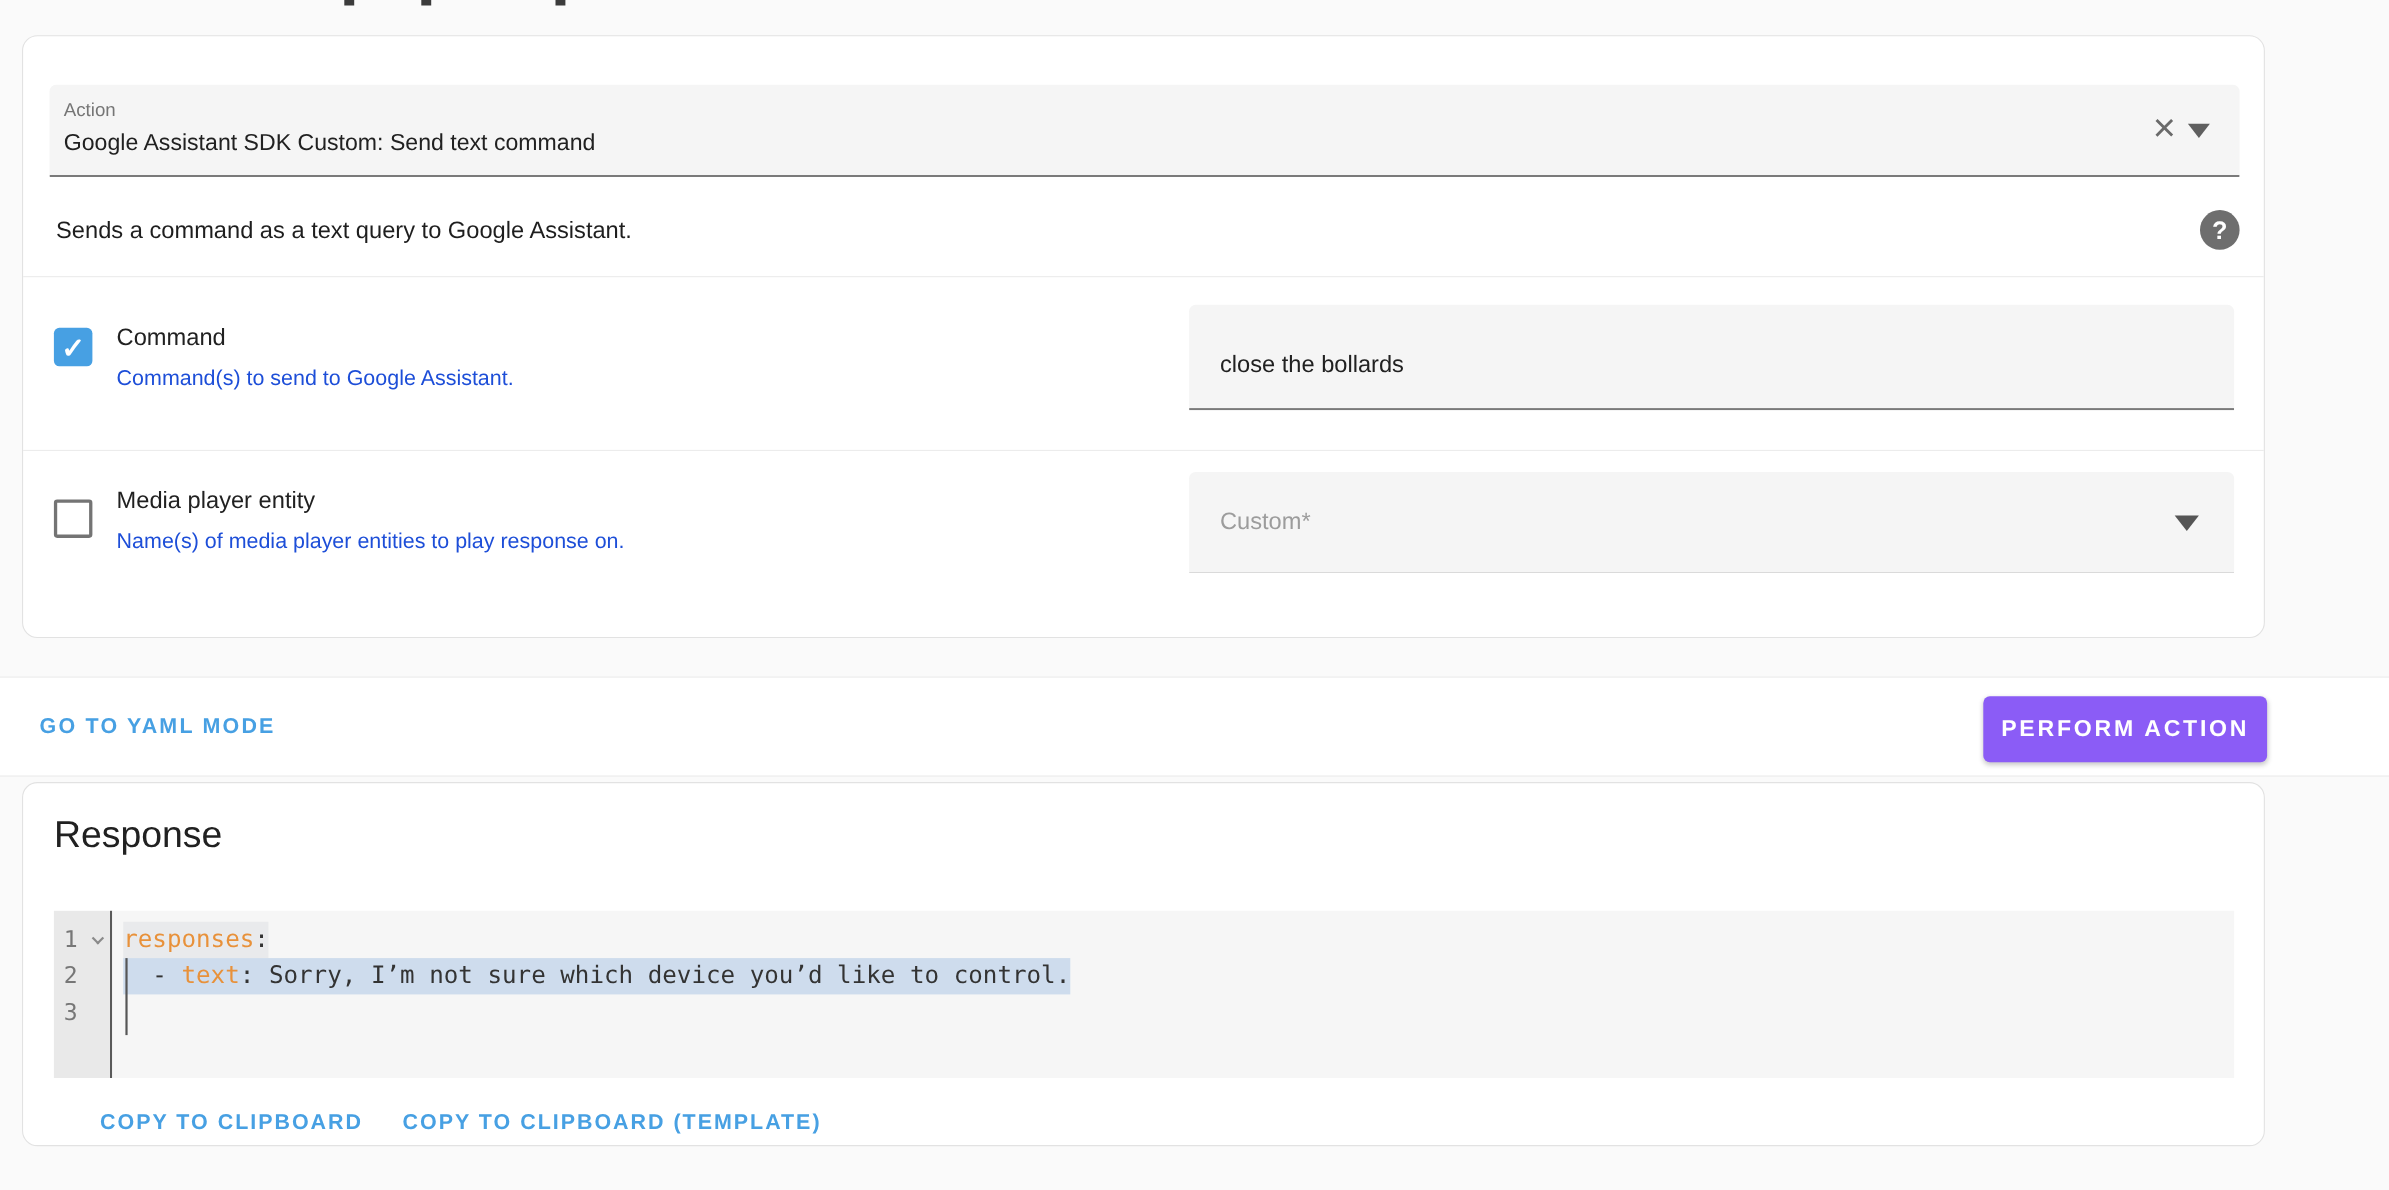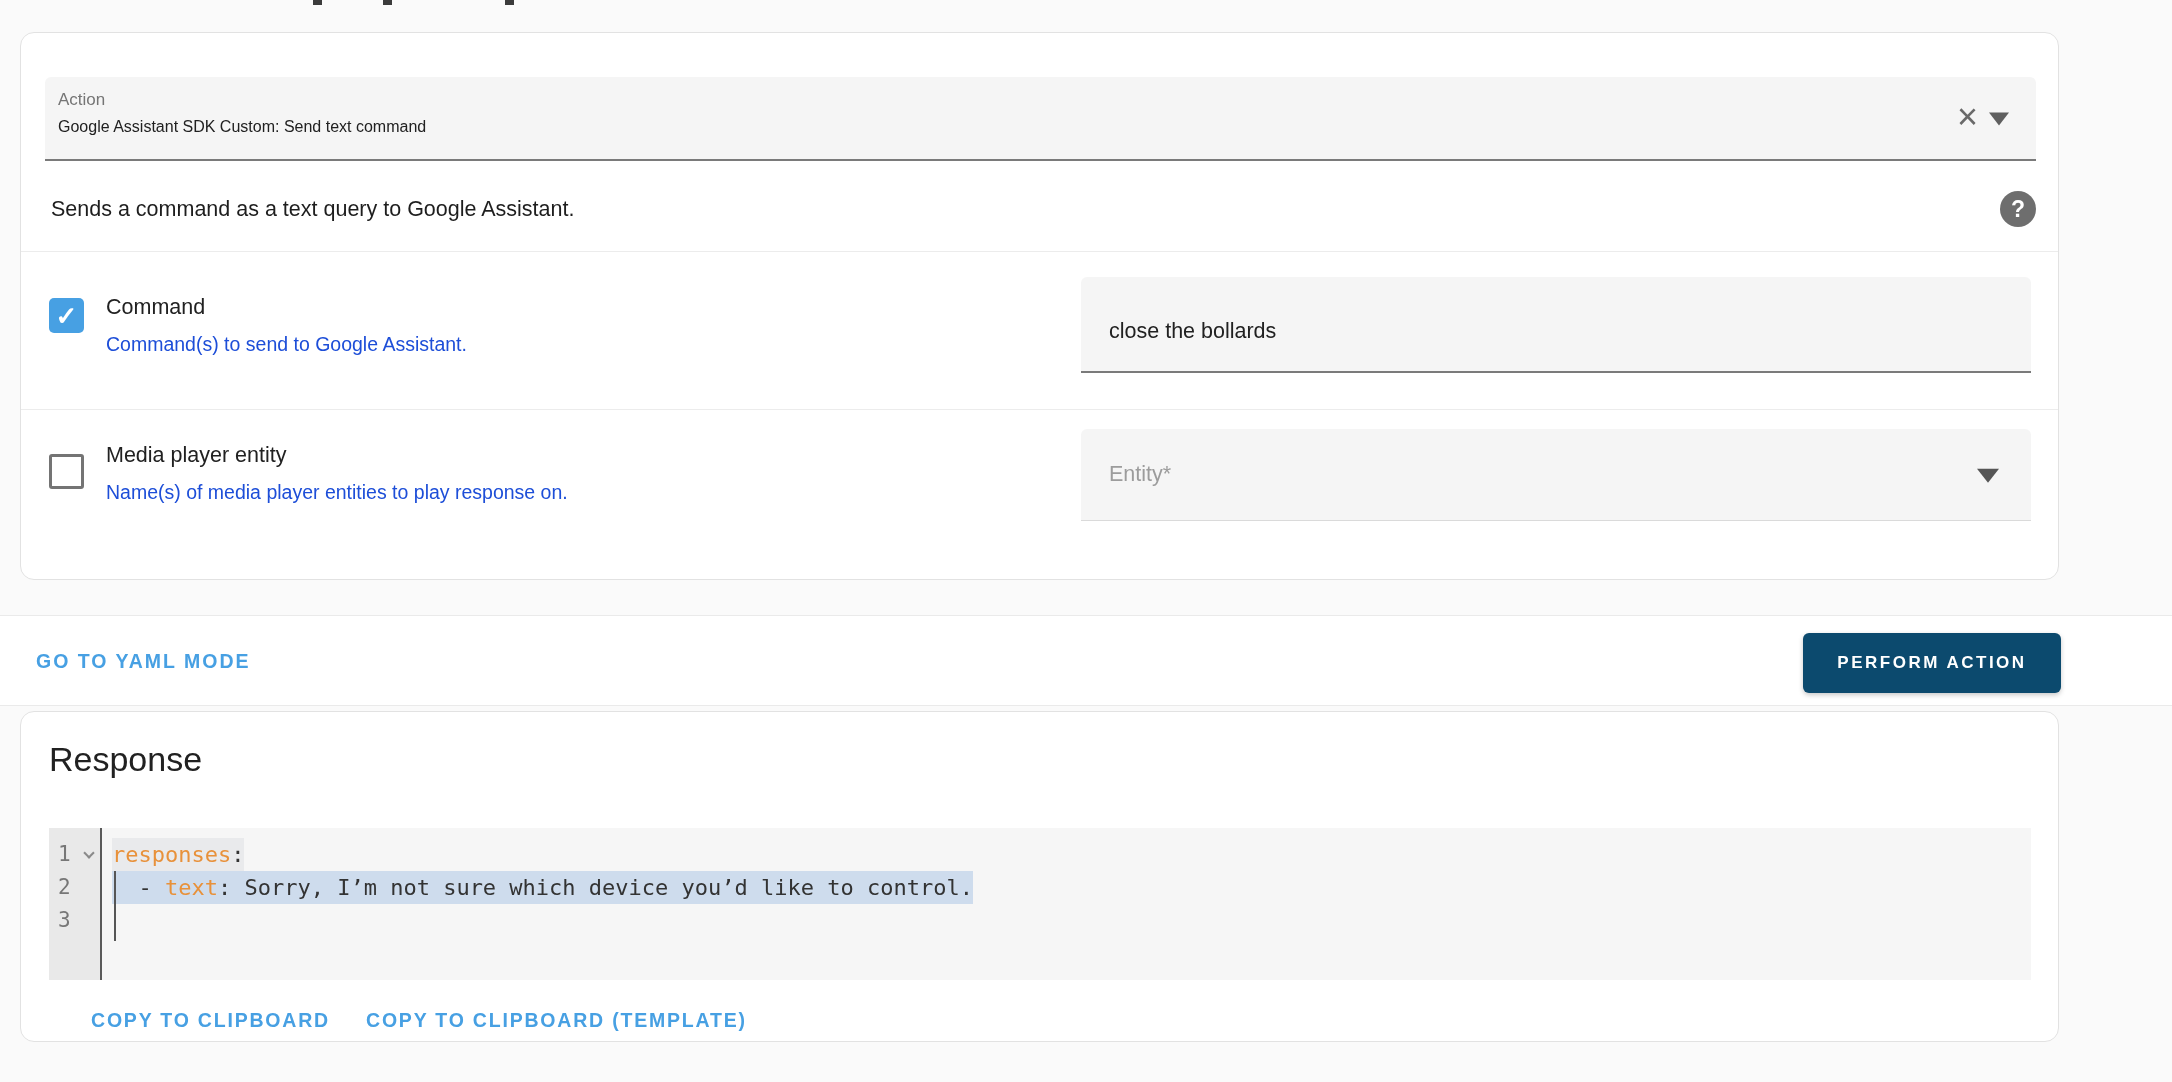--- a/index.html
+++ b/index.html
@@ -12,21 +12,21 @@
   .clip-frag .m1 { left:313px; } .clip-frag .m2 { left:383px; } .clip-frag .m3 { left:505px; }
 
   .card { position:absolute; left:20px; width:2039px; background:#fff; border:1px solid #e2e2e2; border-radius:14px; }
   .card1 { top:32px; height:548px; }
   .card2 { top:711px; height:331px;padding-left:47px; }
 
   
   .combo { position:absolute; left:24px; top:44px; width:1991px; height:84px; background:#f5f5f5;
            border-bottom:2px solid #7a7a7a; border-radius:6px 6px 0 0; cursor:pointer; }
   .combo-label { position:absolute; left:13px; top:13px; font-size:17px; color:#757575; }
-  .combo-value { position:absolute; left:13px; top:41px; font-size:16px; color:#212121; }
+  .combo-value { position:absolute; left:13px; top:41px; font-size:21px; color:#212121; }
   .clear-x { position:absolute; right:58px; top:50%; transform:translateY(-54%); font-size:36px; font-weight:400; color:#6a6a6a; line-height:1; }
   .caret { position:absolute; top:50%; width:0; height:0; border-left:10px solid transparent; border-right:10px solid transparent; border-top:13px solid #5f5f5f; }
   .combo .caret { right:27px; transform:translateY(-42%); }
 
   .desc-row { position:absolute; left:30px; top:150px; right:22px; height:52px; display:flex; align-items:center; justify-content:space-between; }
   .desc-text { font-size:21.5px; color:#1e1e1e; }
   .help { width:36px; height:36px; border-radius:50%; background:#6e6e6e; color:#fff; font-size:23px; font-weight:bold;
           display:flex; align-items:center; justify-content:center; cursor:pointer; }
 
   .divider { position:absolute; left:0; right:0; height:1px; background:#ececec; }
@@ -45,22 +45,22 @@
   .cmd-field .val { padding-left:28px; font-size:21.5px; color:#212121;margin-top:15px; }
   .entity-field { top:396px; height:92px; border-bottom:1px solid #dadada; display:flex; align-items:center; cursor:pointer; }
   .entity-field .ph { padding-left:28px; font-size:21.5px; color:#9c9c9c; }
   .entity-field .caret { right:32px; border-left-width:11px; border-right-width:11px; border-top-width:14px; border-top-color:#555; transform:translateY(-45%); }
 
   
   .band { position:absolute; left:0; top:615px; width:2172px; height:91px; background:#fff;
           border-top:1px solid #eaeaea; border-bottom:1px solid #eaeaea; }
   .link { color:#47a0e3; font-size:19.5px; font-weight:bold; letter-spacing:2px; cursor:pointer; white-space:nowrap; }
   .band .link { position:absolute; left:36px; top:50%; transform:translateY(-50%); }
-  .primary-btn { position:absolute; left:1803px; top:17px; width:258px; height:60px; background:#0c4a6e; border:none; border-radius:6px;
-                 color:#fff; font-family:inherit; font-size:17px; font-weight:bold; letter-spacing:2.5px; cursor:pointer;
+  .primary-btn { position:absolute; left:1803px; top:17px; width:258px; height:60px; background:#8b5cf6; border:none; border-radius:6px;
+                 color:#fff; font-family:inherit; font-size:21px; font-weight:bold; letter-spacing:2.5px; cursor:pointer;
                  box-shadow:0 2px 5px rgba(0,0,0,0.22); }
 
   
   .resp-title { position:absolute; left:28px; top:28px; font-size:34px; font-weight:400; color:#212121; }
 
   .editor { position:absolute; left:28px; top:116px; width:1982px; height:152px; display:flex;
             font-family:"DejaVu Sans Mono", monospace; font-size:22px; }
   .gutter { width:53px; background:#e9e9e9; border-right:2px solid #5a5a5a; padding-top:10px; color:#777; }
   .gnum { height:33px; line-height:33px; padding-left:9px; position:relative; font-size:21px; }
   .fold { position:absolute; right:7px; top:11px; width:8px; height:8px; border-right:2px solid #8a8a8a; border-bottom:2px solid #8a8a8a; transform:rotate(45deg); cursor:pointer; }
@@ -114,21 +114,21 @@
       </div>
     </div>
 
     <div class="divider d2"></div>
 
     <div>
       <span class="checkbox unchecked" style="top:421px;"></span>
       <span class="f-title" style="top:410px;">Media player entity</span>
       <span class="f-desc" style="top:448px;">Name(s) of media player entities to play response on.</span>
       <div class="text-field entity-field">
-        <span class="ph">Entity*</span>
+        <span class="ph">Custom*</span>
         <span class="caret"></span>
       </div>
     </div>
 
   </section>
 
   <div class="band">
     <span class="link">GO TO YAML MODE</span>
     <button class="primary-btn">PERFORM ACTION</button>
   </div>

